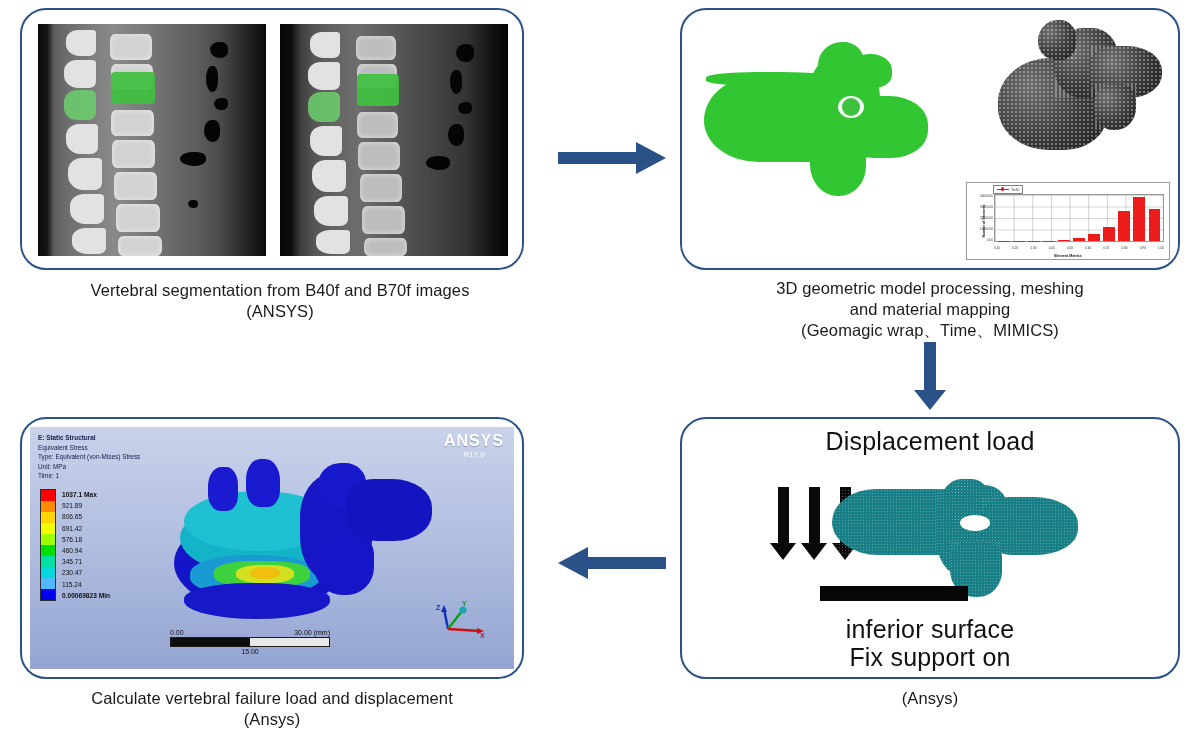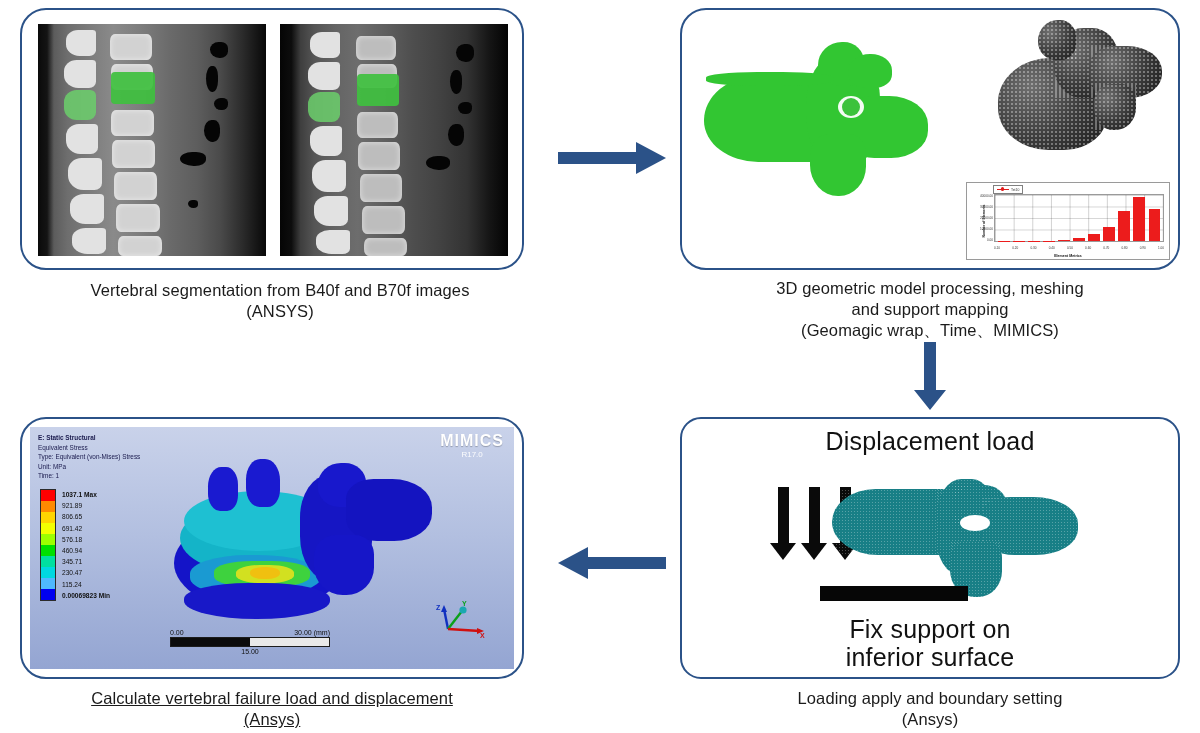--- a/index.html
+++ b/index.html
@@ -210,21 +210,21 @@
     font-size: 3.1px; color: #333;
   }
   .mc-xlab {
     position: absolute;
     left: 0; right: 0; bottom: 1px;
     text-align: center;
     font-size: 3.6px; font-weight: bold; color: #111;
   }
 
   
-  #panel3 { left: 680px; top: 417px; width: 500px; height: 262px; border-radius: 21px; }
+  #panel3 { left: 680px; top: 417px; width: 500px; height: 262px; }
   .bc-title, .bc-bottom {
     position: absolute;
     left: 0; right: 0;
     text-align: center;
     font-size: 25px;
     color: #111;
     line-height: 1.12;
     letter-spacing: .2px;
   }
   .bc-title { top: 8px; }
@@ -509,21 +509,21 @@
         <span>0.90</span>
         <span>1.00</span>
       </div>
     <div class="mc-xlab">Element Metrics</div>
   </div>
 
 </div>
 
 <div class="caption" style="left:680px; top:278px; width:500px;">
   <div>3D geometric model processing, meshing</div>
-  <div>and support mapping</div>
+  <div>and material mapping</div>
   <div>(Geomagic wrap、Time、MIMICS)</div>
 </div>
 
 <svg class="arrow-v" style="left:912px; top:340px;" width="36" height="72" viewBox="0 0 36 72">
   <path d="M12 2 H24 V50 H34 L18 70 L2 50 H12 Z" fill="#2b5288"></path>
 </svg>
 
 <div class="panel" id="panel3">
 
   <div class="bc-title">
@@ -551,48 +551,47 @@
     </div>
     <div class="teal-blob" style="left:118px; top:62px; width:52px;  height:56px; border-radius:34% 30% 46% 48%;">
       <div class="teal-tex"></div>
     </div>
     <div style="position:absolute;left:128px;top:36px;width:30px;height:16px;border-radius:50%;background:#ffffff;"></div>
   </div>
 
   <div class="fix-bar"></div>
 
   <div class="bc-bottom">
+    <div>inferior surface</div>
     <div>Fix support on</div>
-    <div>inferior surface</div>
   </div>
 
 </div>
 
 <div class="caption" style="left:680px; top:688px; width:500px;">
-  <div>Loading apply and boundary setting</div>
   <div>(Ansys)</div>
 </div>
 
 <svg class="arrow-h" style="left:556px; top:545px;" width="112" height="36" viewBox="0 0 112 36">
   <path d="M110 12 H32 V2 L2 18 L32 34 V24 H110 Z" fill="#2b5288"></path>
 </svg>
 
 <div class="panel" id="panel4">
   <div class="ansys-canvas">
 
     <div class="ansys-header">
       <div class="hd">E: Static Structural</div>
       <div>Equivalent Stress</div>
       <div>Type: Equivalent (von-Mises) Stress</div>
       <div>Unit: MPa</div>
       <div>Time: 1</div>
     </div>
 
     <div class="ansys-logo">
-      <span class="big">MIMICS</span>
+      <span class="big">ANSYS</span>
       <span class="small">R17.0</span>
     </div>
 
     <div class="legend">
       <div class="legend-bar">
           <i style="background: rgb(255, 0, 0);"></i>
           <i style="background: rgb(255, 138, 0);"></i>
           <i style="background: rgb(255, 212, 0);"></i>
           <i style="background: rgb(243, 255, 0);"></i>
           <i style="background: rgb(157, 255, 0);"></i>
@@ -653,16 +652,16 @@
       <line x1="16" y1="32" x2="48" y2="34" stroke="#d01010" stroke-width="2.4"></line>
       <polygon points="52,34 45,31 45,37" fill="#d01010"></polygon>
       <text class="lbl" x="4" y="13" font-size="8" font-weight="bold" fill="#1030c0">Z</text>
       <text class="lbl" x="30" y="9" font-size="8" font-weight="bold" fill="#0aa01a">Y</text>
       <text class="lbl" x="48" y="41" font-size="8" font-weight="bold" fill="#d01010">X</text>
     </svg>
 
   </div>
 </div>
 
-<div class="caption" style="left:20px; top:688px; width:504px;text-decoration:underline;">
+<div class="caption" style="left:20px; top:688px; width:504px;">
   <div>Calculate vertebral failure load and displacement</div>
   <div>(Ansys)</div>
 </div>
 
 </body></html>

